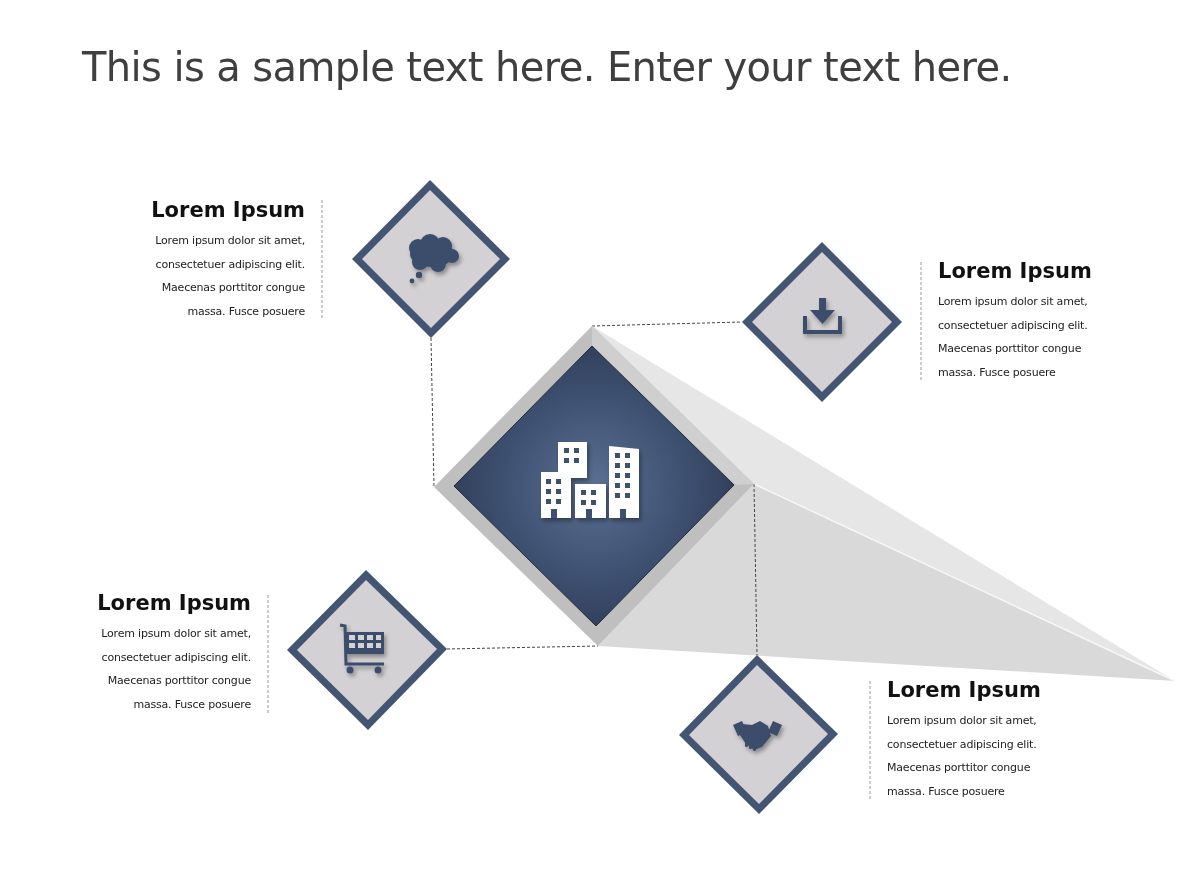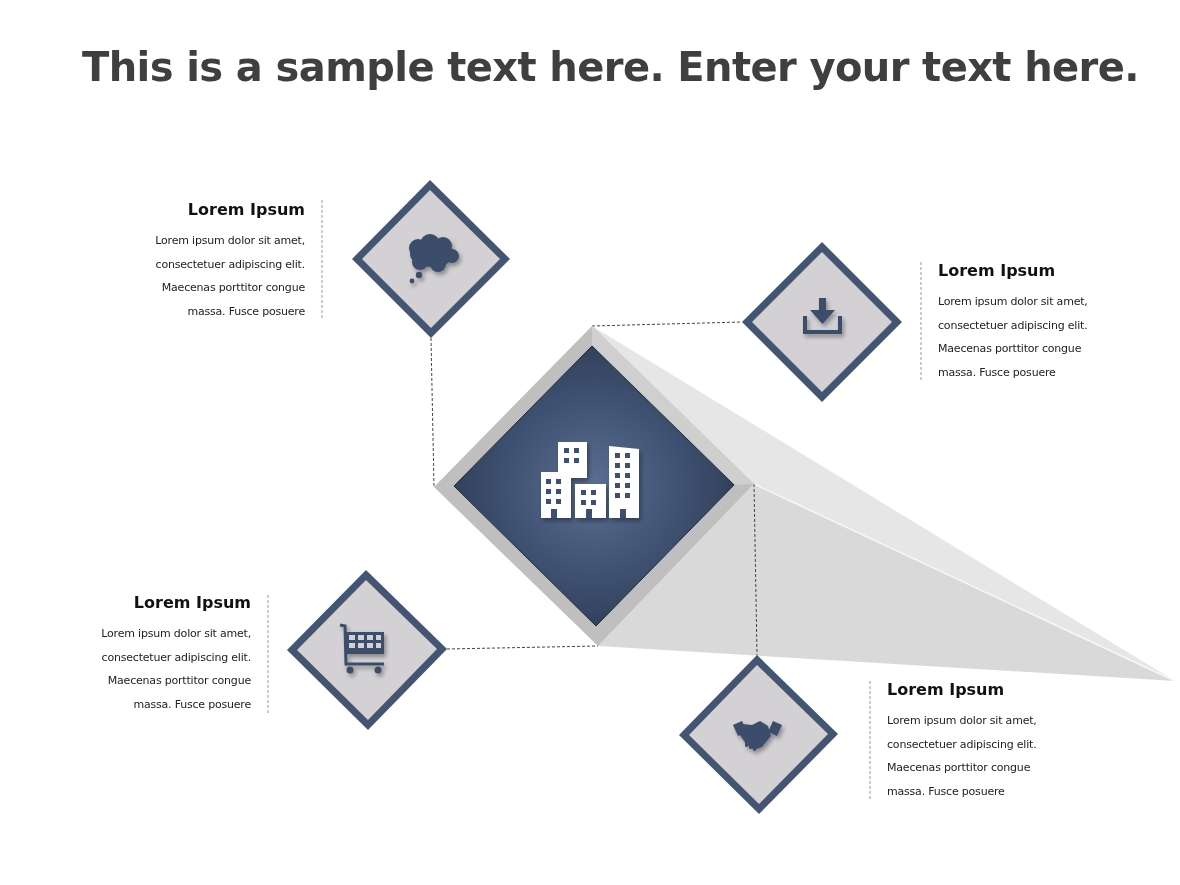--- a/index.html
+++ b/index.html
@@ -14,40 +14,40 @@
       overflow: hidden;
       font-family: "Liberation Sans", "DejaVu Sans", sans-serif;
     }
     .title {
       position: absolute;
       left: 82px;
       top: 44px;
       font-size: 40px;
       color: #3f3f3f;
       font-family: "DejaVu Sans", sans-serif;
-      font-weight: bold;
+      font-weight: normal;
       letter-spacing: -0.6px;
       white-space: nowrap;
       margin: 0;
     }
     svg.canvas {
       position: absolute;
       left: 0;
       top: 0;
     }
     .text-block {
       position: absolute;
       width: 240px;
       font-family: "DejaVu Sans", sans-serif;
       color: #1e1e1e;
     }
     .text-block.right-align { text-align: right; }
     .text-block.left-align { text-align: left; }
     .text-block .heading {
-      font-size: 16px;
+      font-size: 21px;
       font-weight: bold;
       line-height: 22px;
       margin-bottom: 8px;
       color: #111111;
     }
     .text-block .body {
       font-size: 11px;
       line-height: 23.5px;
       color: #222222;
       letter-spacing: -0.2px;

